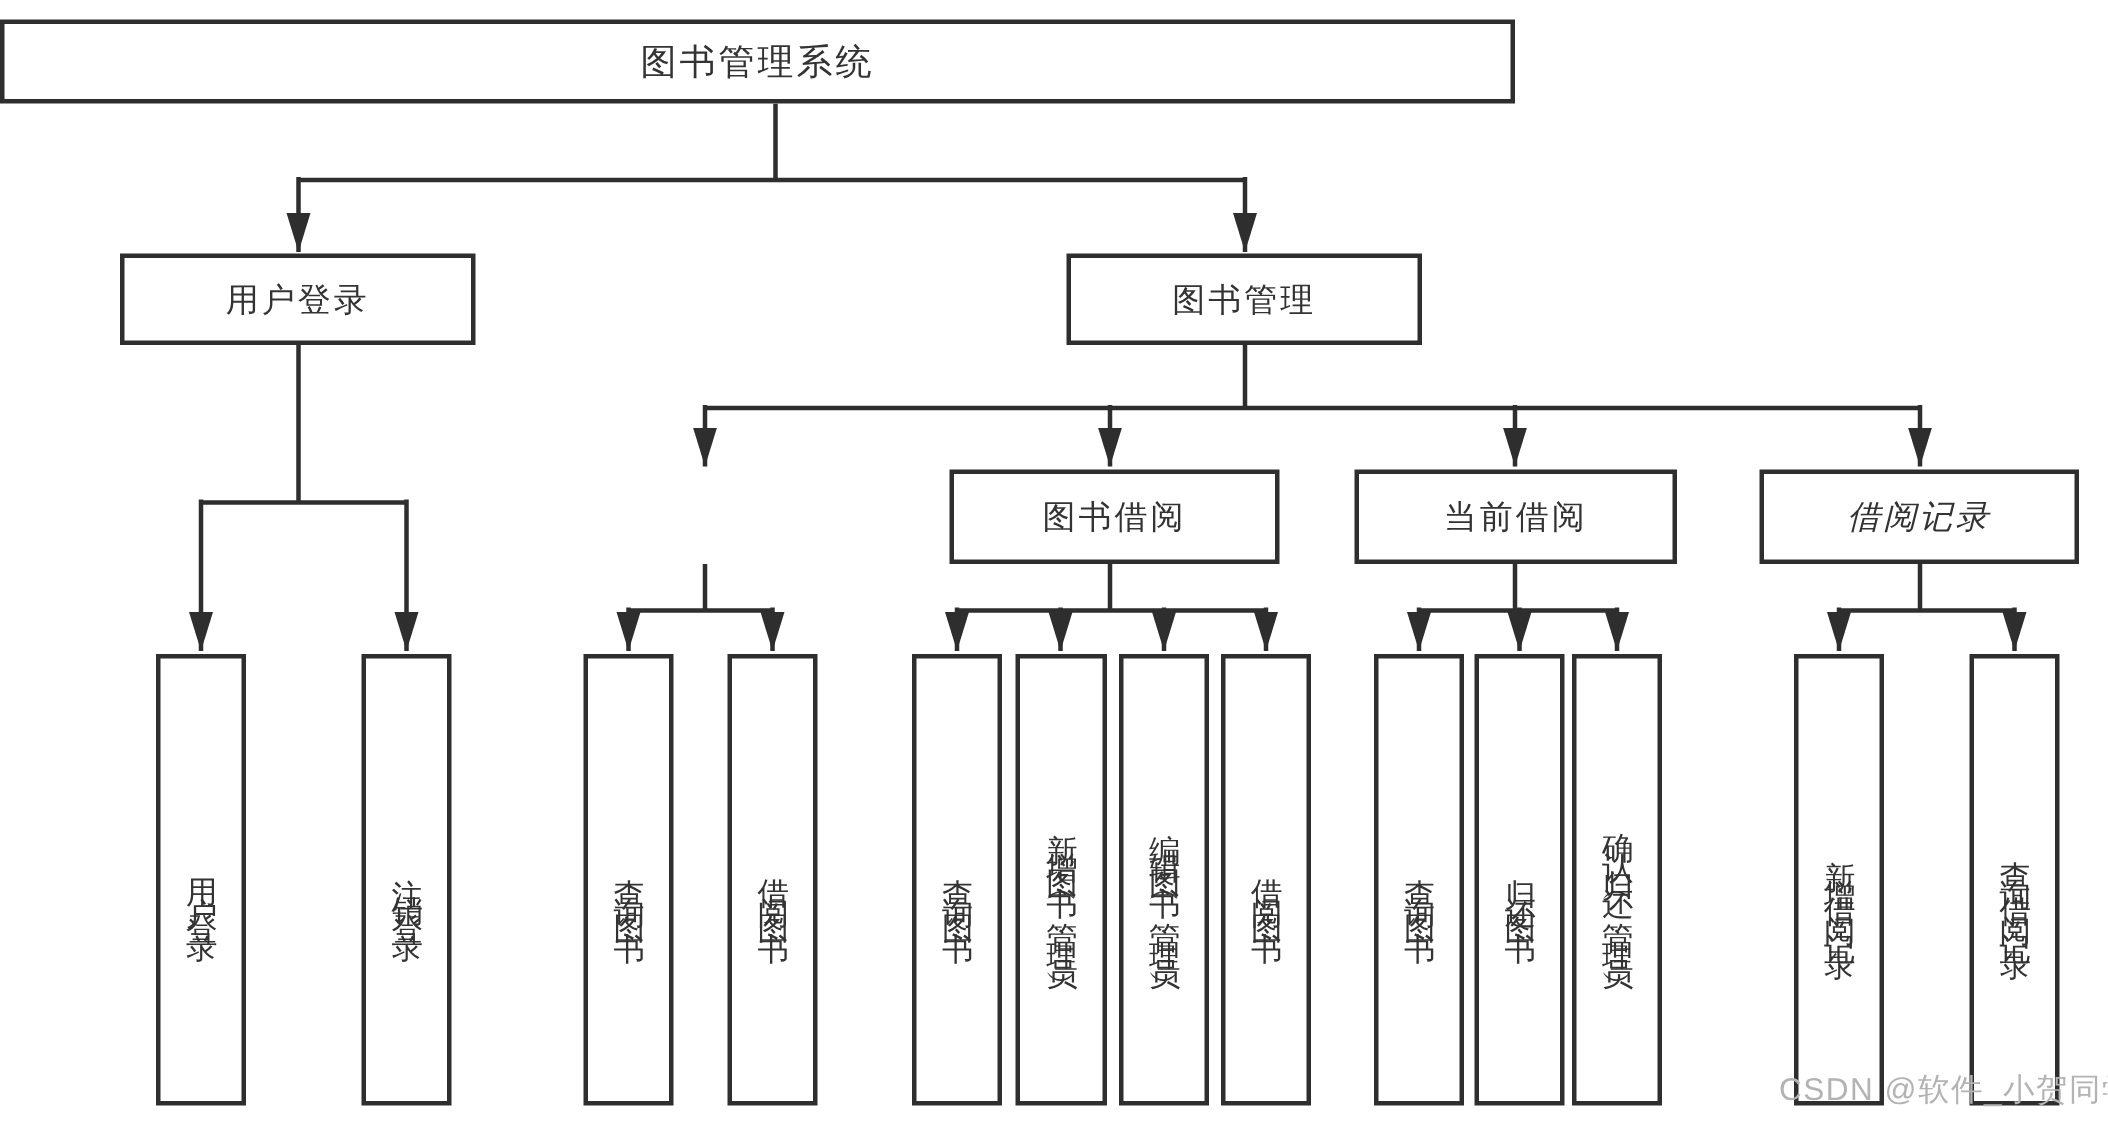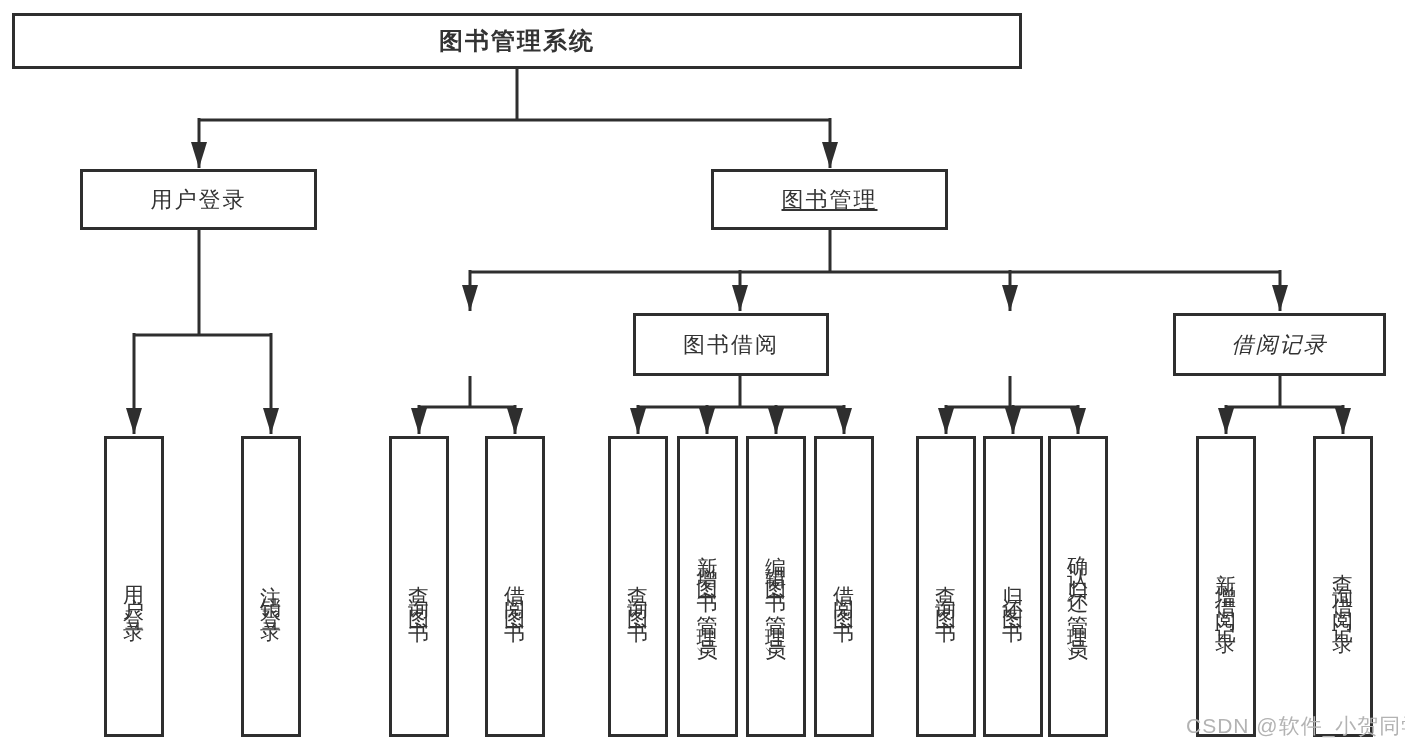--- a/index.html
+++ b/index.html
@@ -103,26 +103,27 @@
       <line x1="946" y1="405" x2="946" y2="434" marker-end="url(#ah)"></line>
       <line x1="1013" y1="405" x2="1013" y2="434" marker-end="url(#ah)"></line>
       <line x1="1078" y1="405" x2="1078" y2="434" marker-end="url(#ah)"></line>
 
       <path d="M1280,376 V407 M1226,407 H1343"></path>
       <line x1="1226" y1="405" x2="1226" y2="434" marker-end="url(#ah)"></line>
       <line x1="1343" y1="405" x2="1343" y2="434" marker-end="url(#ah)"></line>
     </g>
   </svg>
 
-  <div class="node h-node root-node" style="left:12px;top:13px;width:1010px;height:56px;font-weight:bold;">图书管理系统</div>
+  <div class="node h-node root-node" style="left:0;top:13px;width:1010px;height:56px;">图书管理系统</div>
 
   <div class="node h-node" style="left:80px;top:169px;width:237px;height:61px;">用户登录</div>
-  <div class="node h-node" style="left:711px;top:169px;width:237px;height:61px;text-decoration:underline;">图书管理</div>
+  <div class="node h-node" style="left:711px;top:169px;width:237px;height:61px;">图书管理</div>
 
-  <div class="node h-node" style="left:633px;top:313px;width:196px;height:63px;">图书借阅</div>
+  <div class="node h-node" style="left:633px;top:313px;width:220px;height:63px;">图书借阅</div>
+  <div class="node h-node" style="left:903px;top:313px;width:215px;height:63px;">当前借阅</div>
   <div class="node h-node" style="left:1173px;top:313px;width:213px;height:63px;font-style:italic;">借阅记录</div>
 
   <div class="node v-node" style="left:104px;top:436px;width:60px;height:301px;">用户登录</div>
   <div class="node v-node" style="left:241px;top:436px;width:60px;height:301px;">注销登录</div>
 
   <div class="node v-node" style="left:389px;top:436px;width:60px;height:301px;">查询图书</div>
   <div class="node v-node" style="left:485px;top:436px;width:60px;height:301px;">借阅图书</div>
 
   <div class="node v-node" style="left:608px;top:436px;width:60px;height:301px;">查询图书</div>
   <div class="node v-node" style="left:677px;top:436px;width:61px;height:301px;">新增图书（管理员）</div>

